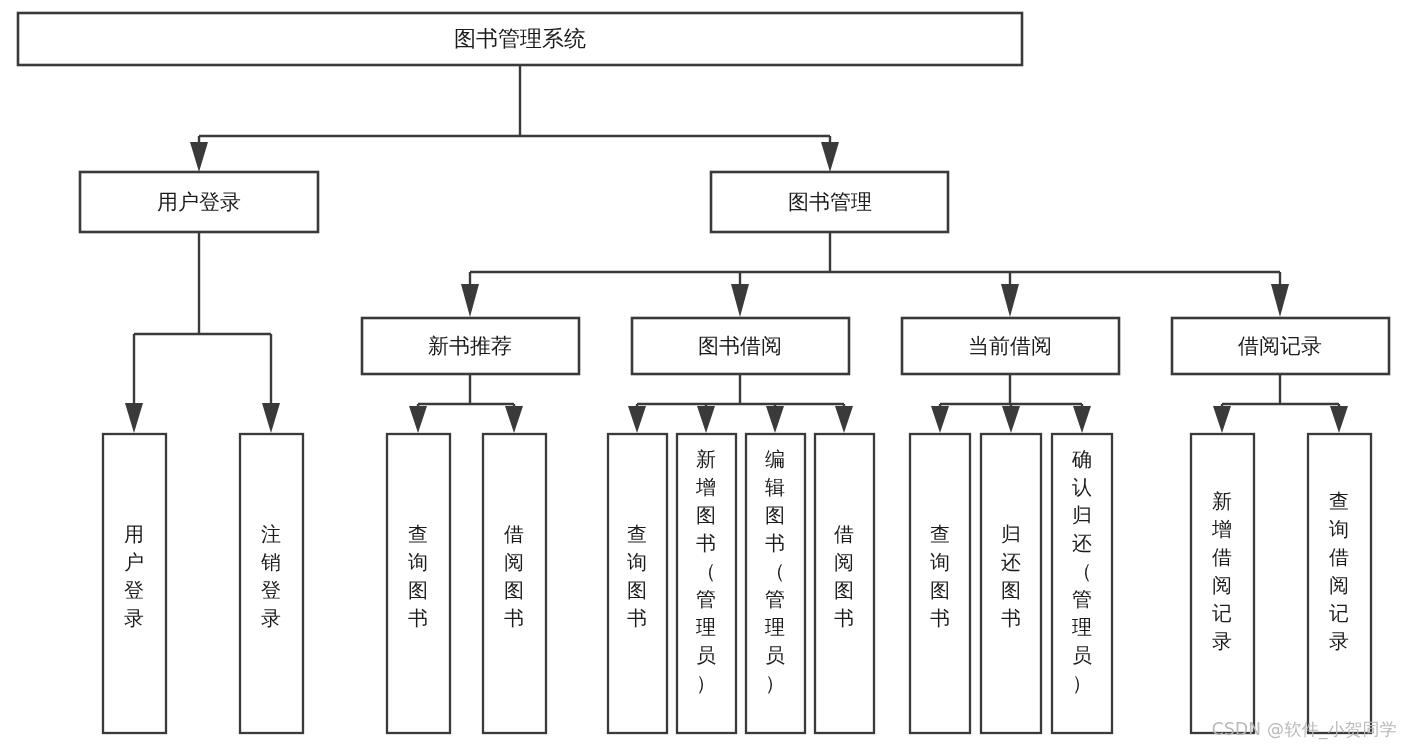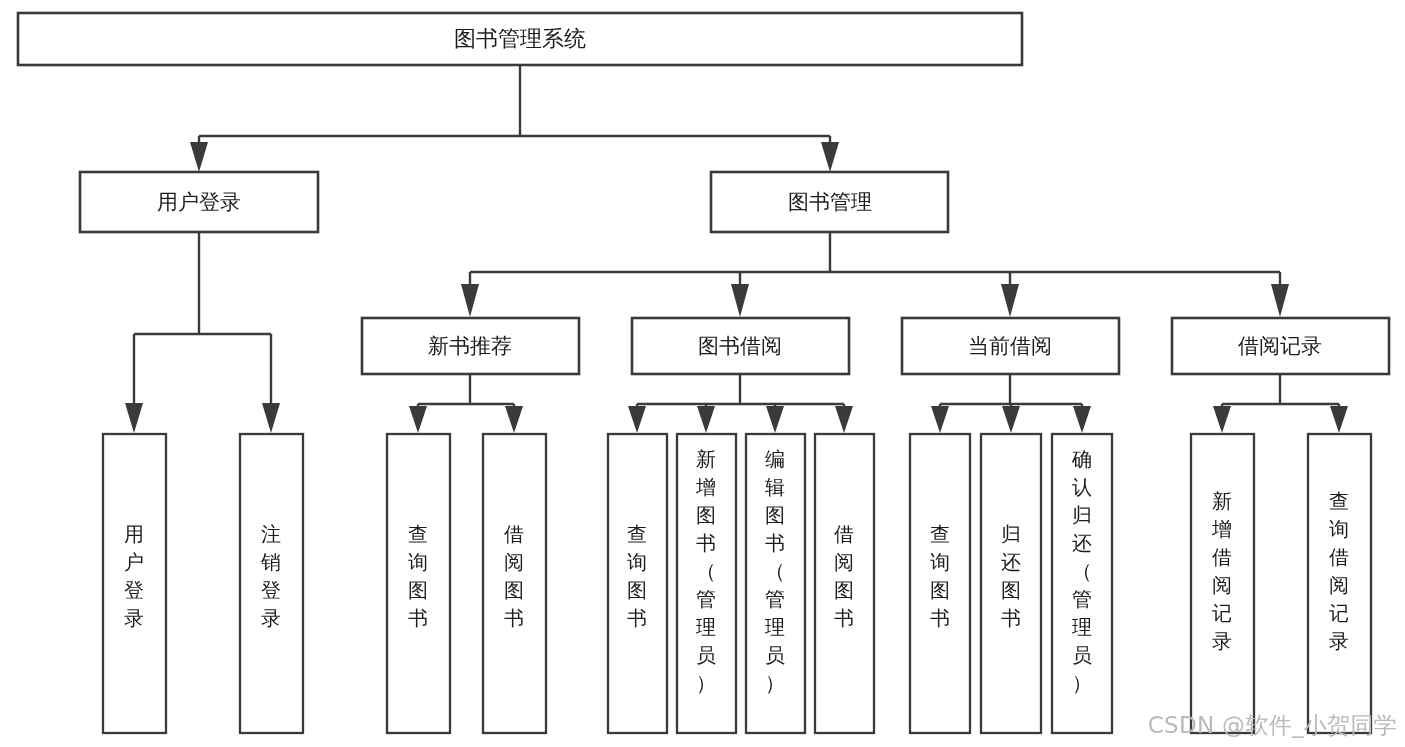--- a/index.html
+++ b/index.html
@@ -59,21 +59,21 @@
     font-family: "DejaVu Sans", "Liberation Sans", sans-serif;
     font-size: 20px;
     fill: #1b1b1b;
     text-anchor: middle;
   }
   .watermark {
     position: absolute;
     right: 8px;
     bottom: 6px;
     font-family: "DejaVu Sans", "Liberation Sans", sans-serif;
-    font-size: 23px;
+    font-size: 17px;
     color: #b9b9b9;
     white-space: nowrap;
     letter-spacing: 0.3px;
   }
 </style>
 </head>
 <body>
 
 <div id="diagram-root">
 

